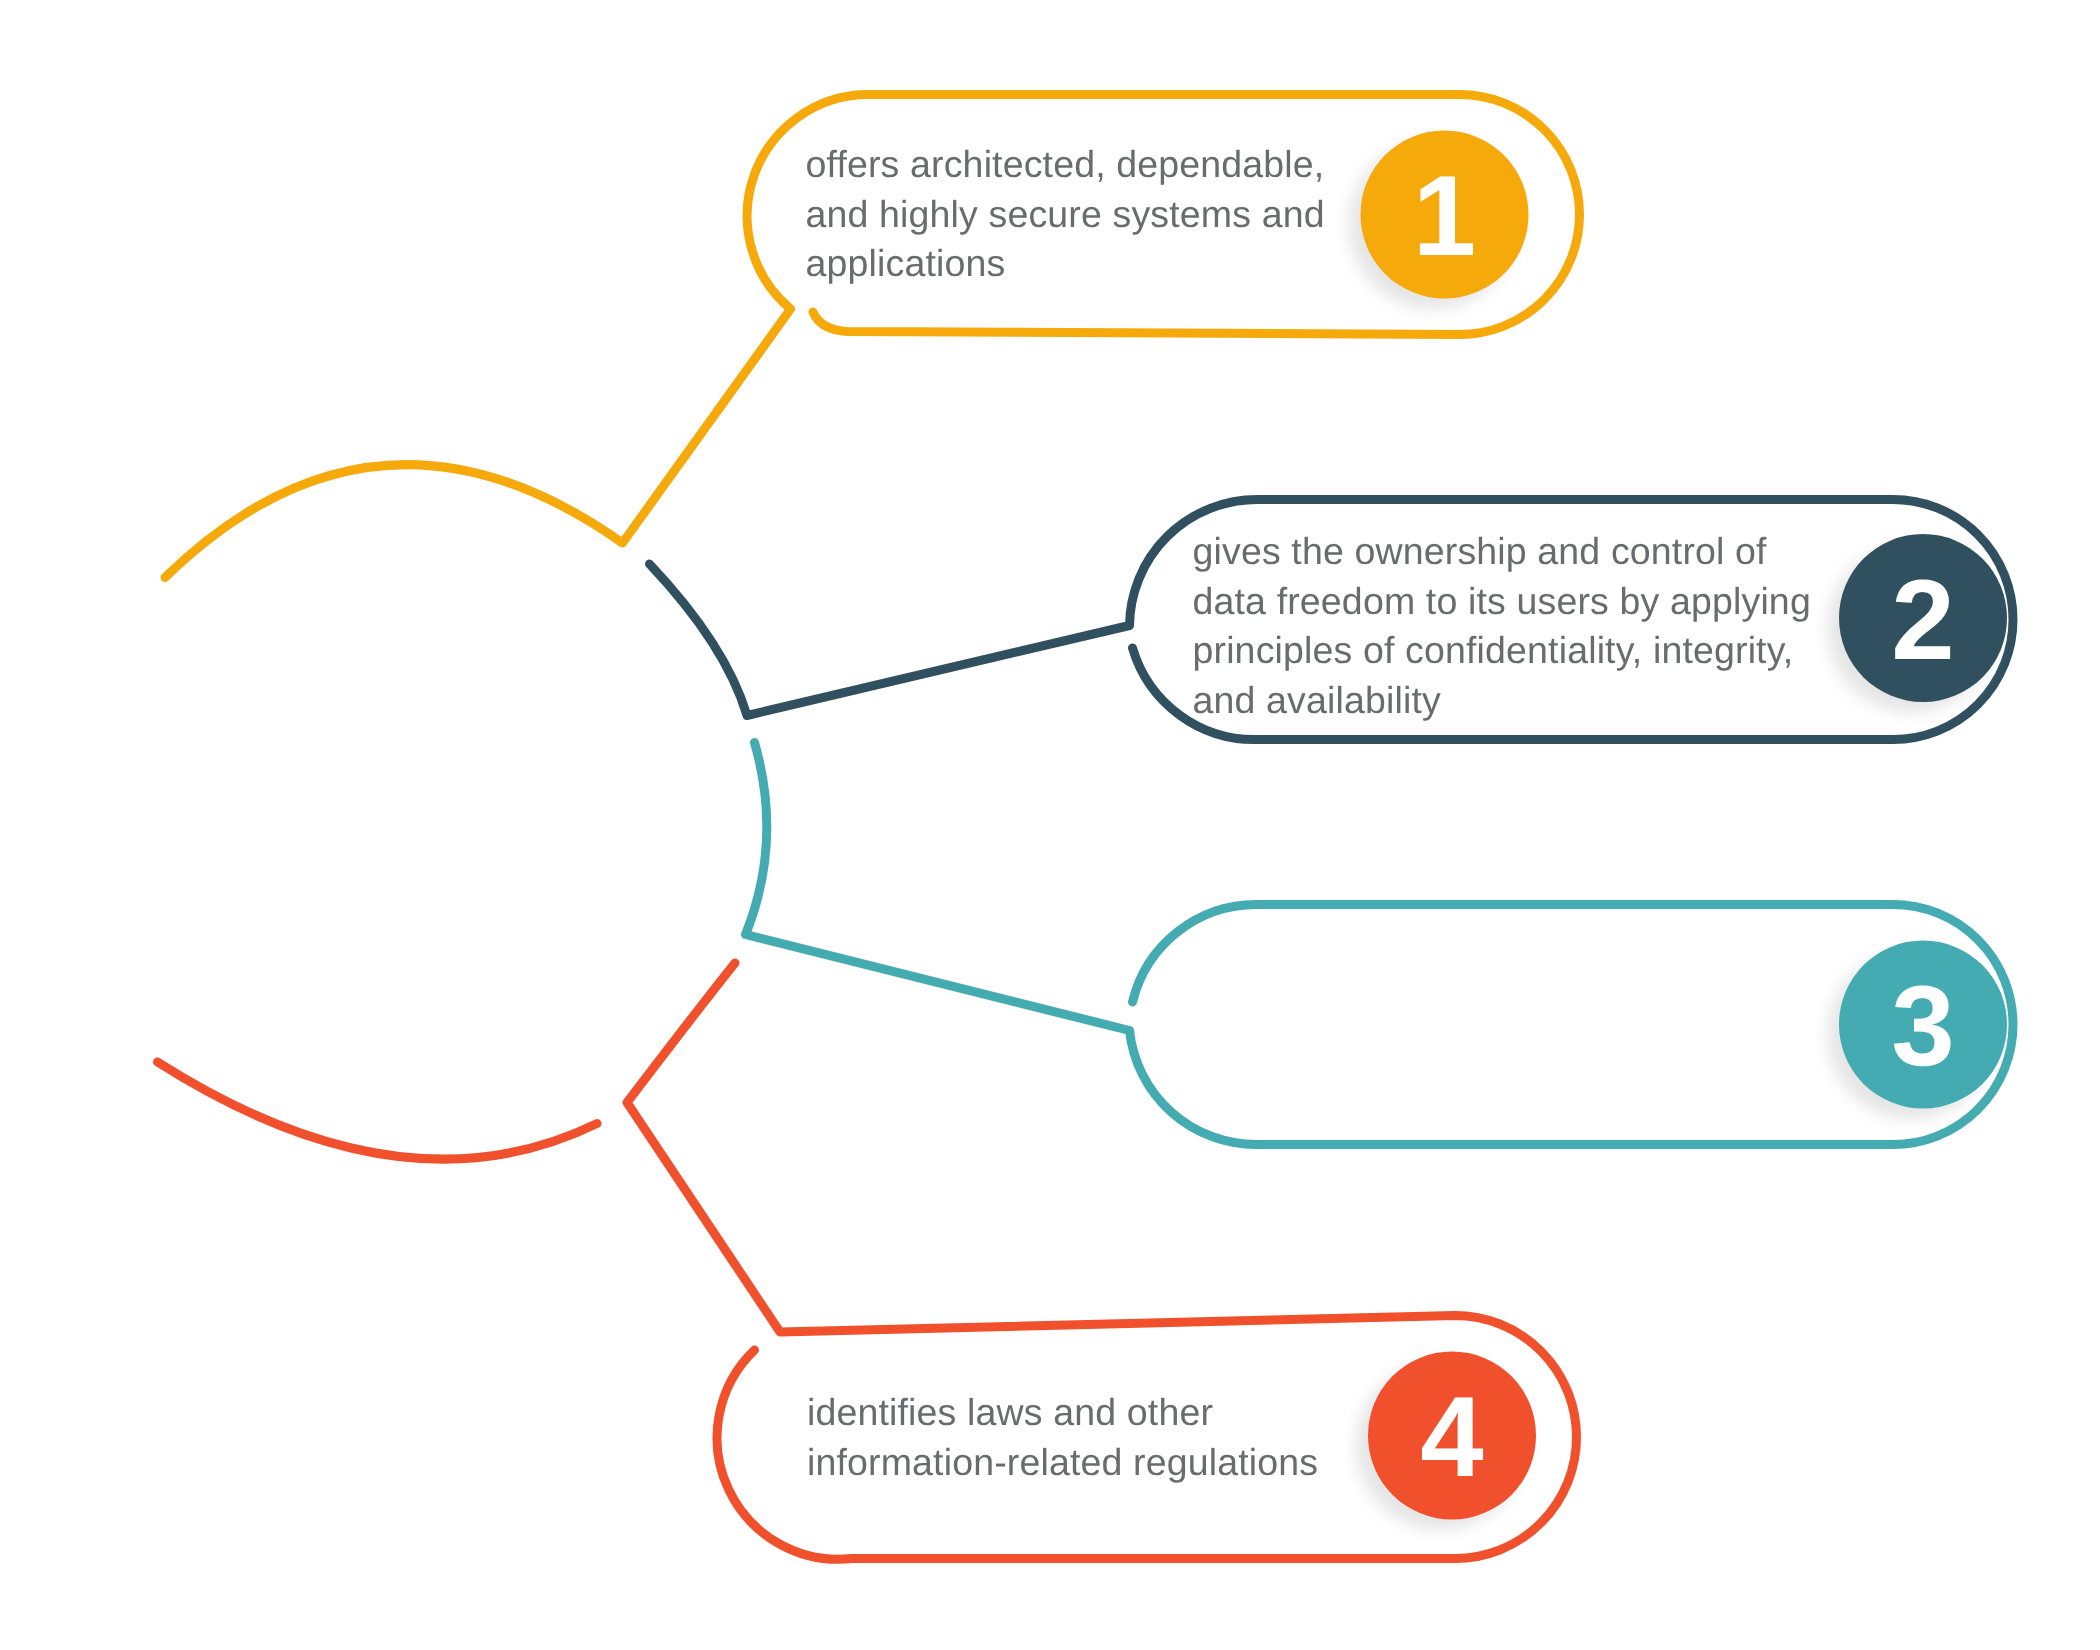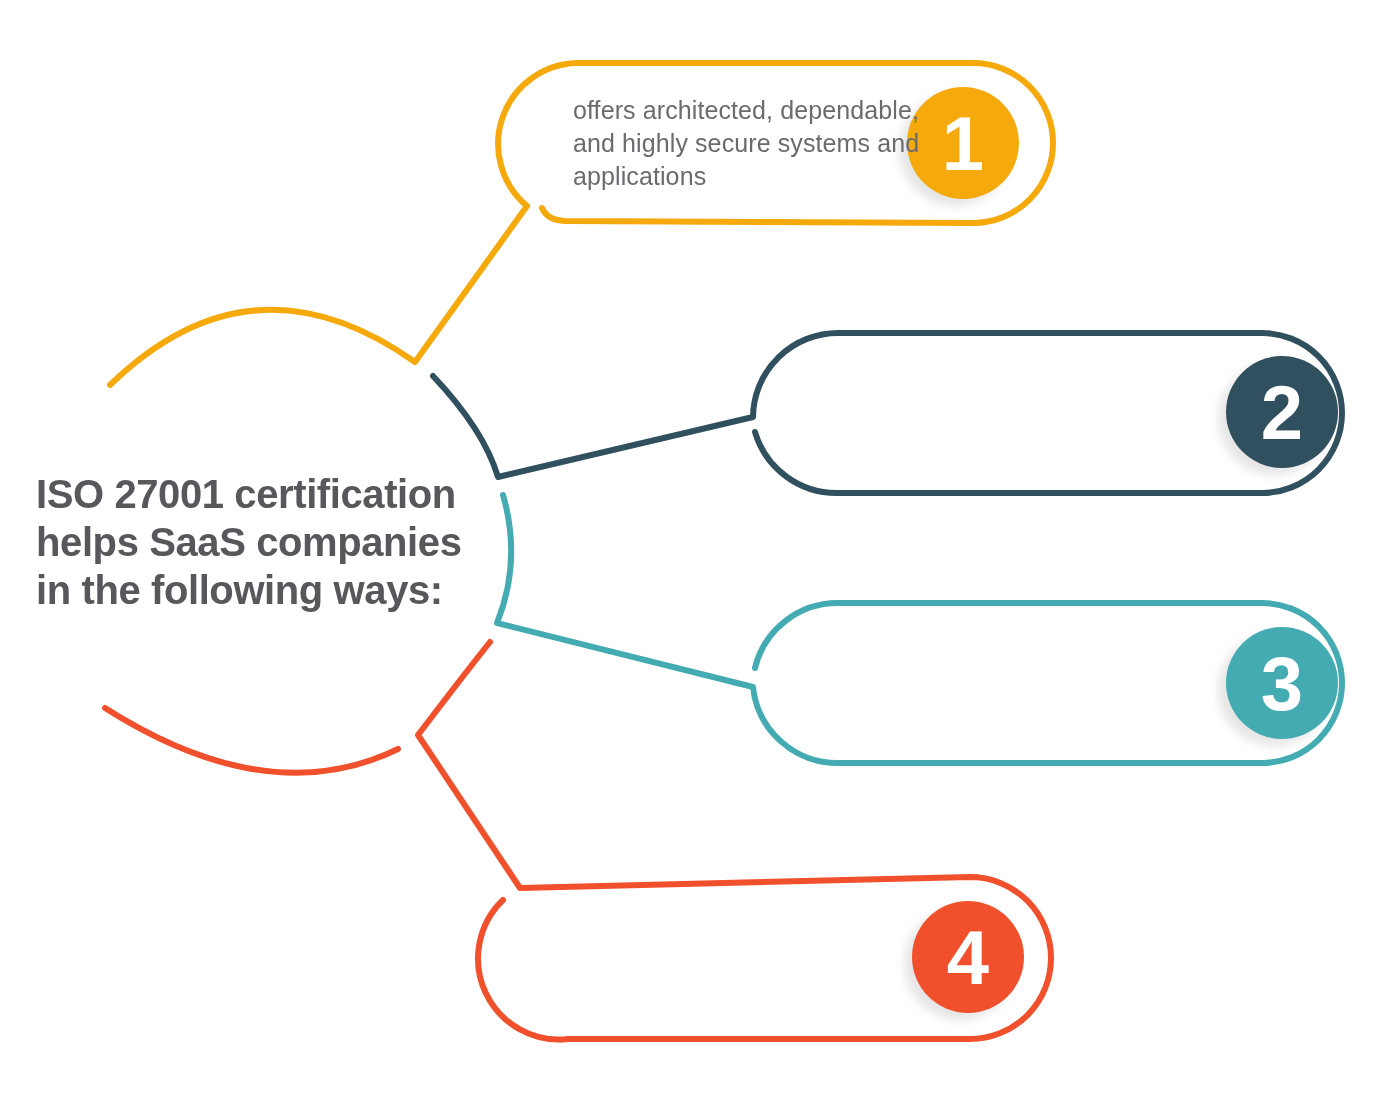--- a/index.html
+++ b/index.html
@@ -16,21 +16,20 @@
     font-family:"Liberation Sans",sans-serif;
     font-weight:bold;font-size:76px;
     fill:#ffffff;text-anchor:middle;
   }
   .bubble-text{
     position:absolute;
     font-size:25px;line-height:33px;
     color:#6a6b6e;
     white-space:pre-line;
     letter-spacing:0.1px;
-    margin-left:36px;
   }
   .main-title{
     position:absolute;left:36px;top:470px;
     font-size:40px;line-height:48px;font-weight:bold;
     color:#57585b;
     white-space:pre-line;
     letter-spacing:-0.4px;
   }
 </style>
 </head>
@@ -64,24 +63,27 @@
     <circle cx="1282" cy="412" r="56" fill="#31505F"></circle>
     <circle cx="1282" cy="683" r="56" fill="#43ABB1"></circle>
     <circle cx="968" cy="957" r="56" fill="#F1502C"></circle>
 
     <text class="num-label" x="963" y="170">1</text>
     <text class="num-label" x="1282" y="439">2</text>
     <text class="num-label" x="1282" y="710">3</text>
     <text class="num-label" x="968" y="984">4</text>
   </svg>
 
-  <div class="main-title">ISO 27001 certification
-helps SaaS companies
-in the following ways:</div>
 
   <div class="bubble-text" style="left:537px;top:94px;width:420px;">offers architected, dependable,
 and highly secure systems and
 applications</div>
 
+  <div class="bubble-text" style="left:795px;top:352px;width:440px;">gives the ownership and control of
+data freedom to its users by applying
+principles of confidentiality, integrity,
+and availability</div>
 
 
+  <div class="bubble-text" style="left:538px;top:926px;width:400px;">identifies laws and other
+information-related regulations</div>
 
 </div>
 
 </body></html>

